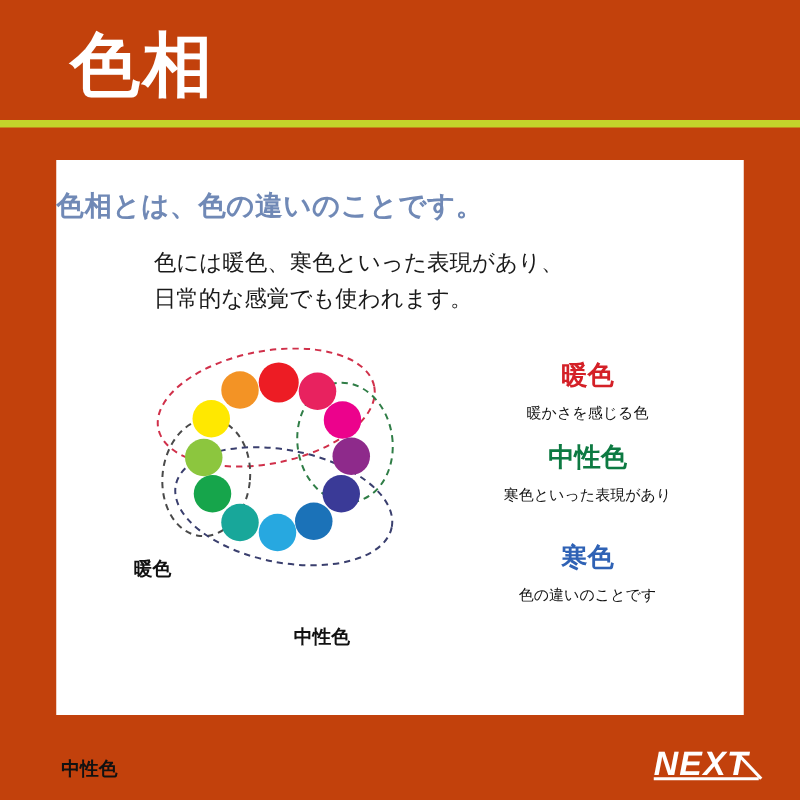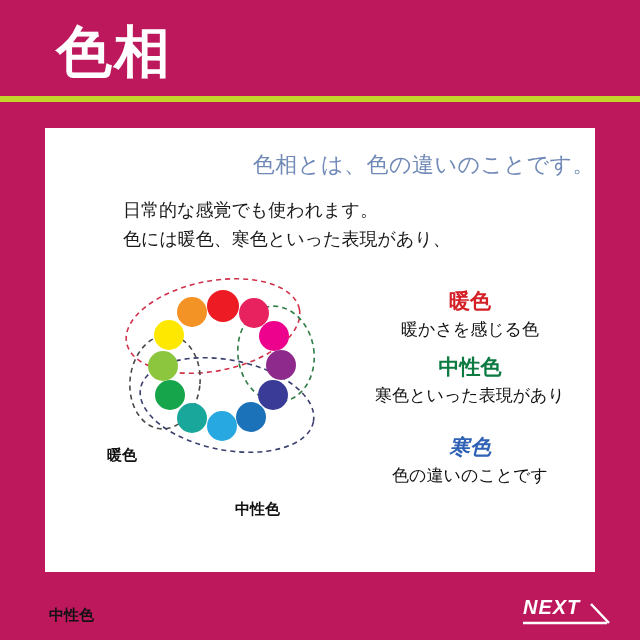--- a/index.html
+++ b/index.html
@@ -45,23 +45,23 @@
     width: 550px;
     height: 444px;
     background: #ffffff;
   }
 
   #lead {
     position: absolute;
     left: 0;
     top: 22px;
     width: 550px;
-    text-align: right;
+    text-align: left;
     font-size: 22px;
-    font-weight: normal;
+    font-weight: bold;
     color: #7089b6;
     letter-spacing: 0.5px;
     white-space: nowrap;
   }
   #body-text {
     position: absolute;
     left: 78px;
     top: 68px;
     font-size: 18px;
     line-height: 29px;
@@ -99,21 +99,21 @@
     text-align: center;
   }
   .legend-block { margin-bottom: 8px; }
   .legend-term {
     font-size: 21px;
     font-weight: bold;
     line-height: 30px;
     white-space: nowrap;
   }
   .legend-desc {
-    font-size: 17px;
+    font-size: 12px;
     line-height: 28px;
     color: #111111;
     white-space: nowrap;
   }
   .term-warm    { color: #d42027; }
   .term-neutral { color: #0d7a42; }
   .term-cool    { color: #2f62b5; }
   #block-cool { margin-top: 22px; }
 
   
@@ -122,43 +122,43 @@
     left: 521px;
     top: 596px;
     width: 92px;
     height: 34px;
     cursor: pointer;
   }
   #next-label {
     position: absolute;
     left: 2px;
     top: 0px;
-    font-size: 20px;
+    font-size: 27px;
     font-weight: bold;
     font-style: italic;
     color: #ffffff;
     letter-spacing: 1px;
   }
   #next-arrow { position: absolute; left: 0; top: 0; }
 </style>
 </head>
 <body>
 
-<div id="slide" style="background: #be185d;">
+<div id="slide" style="background: #c2410c;">
 
   <div id="slide-title">色相</div>
   <div id="title-rule" style="background: rgb(195, 212, 43);"></div>
 
   <div id="card" style="background: rgb(255, 255, 255);">
 
     <div id="lead" style="color: rgb(112, 137, 182);">色相とは、色の違いのことです。</div>
 
     <div id="body-text">
+      <div>色には暖色、寒色といった表現があり、</div>
       <div>日常的な感覚でも使われます。</div>
-      <div>色には暖色、寒色といった表現があり、</div>
     </div>
 
     <div id="wheel">
       <svg width="300" height="290" viewBox="0 0 300 290" xmlns="http://www.w3.org/2000/svg">
 
         <ellipse cx="168" cy="48" rx="88" ry="45" transform="rotate(-11 168 48)" fill="none" stroke="#d0304a" stroke-width="1.6" stroke-dasharray="5 4"></ellipse>
 
         <ellipse cx="231" cy="76" rx="38" ry="48" transform="rotate(-8 231 76)" fill="none" stroke="#2f7d46" stroke-width="1.6" stroke-dasharray="5 4"></ellipse>
 
         <ellipse cx="120" cy="104" rx="35" ry="47" transform="rotate(6 120 104)" fill="none" stroke="#4a4a4a" stroke-width="1.6" stroke-dasharray="5 4"></ellipse>
@@ -191,21 +191,21 @@
         <div class="legend-term term-warm" style="color: rgb(212, 32, 39);">暖色</div>
         <div class="legend-desc">暖かさを感じる色</div>
       </div>
 
       <div class="legend-block">
         <div class="legend-term term-neutral" style="color: rgb(13, 122, 66);">中性色</div>
         <div class="legend-desc">寒色といった表現があり</div>
       </div>
 
       <div class="legend-block" id="block-cool">
-        <div class="legend-term term-cool" style="color: rgb(47, 98, 181); font-style: italic;">寒色</div>
+        <div class="legend-term term-cool" style="color: rgb(47, 98, 181);">寒色</div>
         <div class="legend-desc">色の違いのことです</div>
       </div>
 
     </div>
   </div>
 
   <div id="next-button">
     <div id="next-label">NEXT</div>
     <svg id="next-arrow" width="92" height="34" viewBox="0 0 92 34" xmlns="http://www.w3.org/2000/svg">
       <line x1="2" y1="27" x2="86" y2="27" stroke="#ffffff" stroke-width="2.5"></line>

